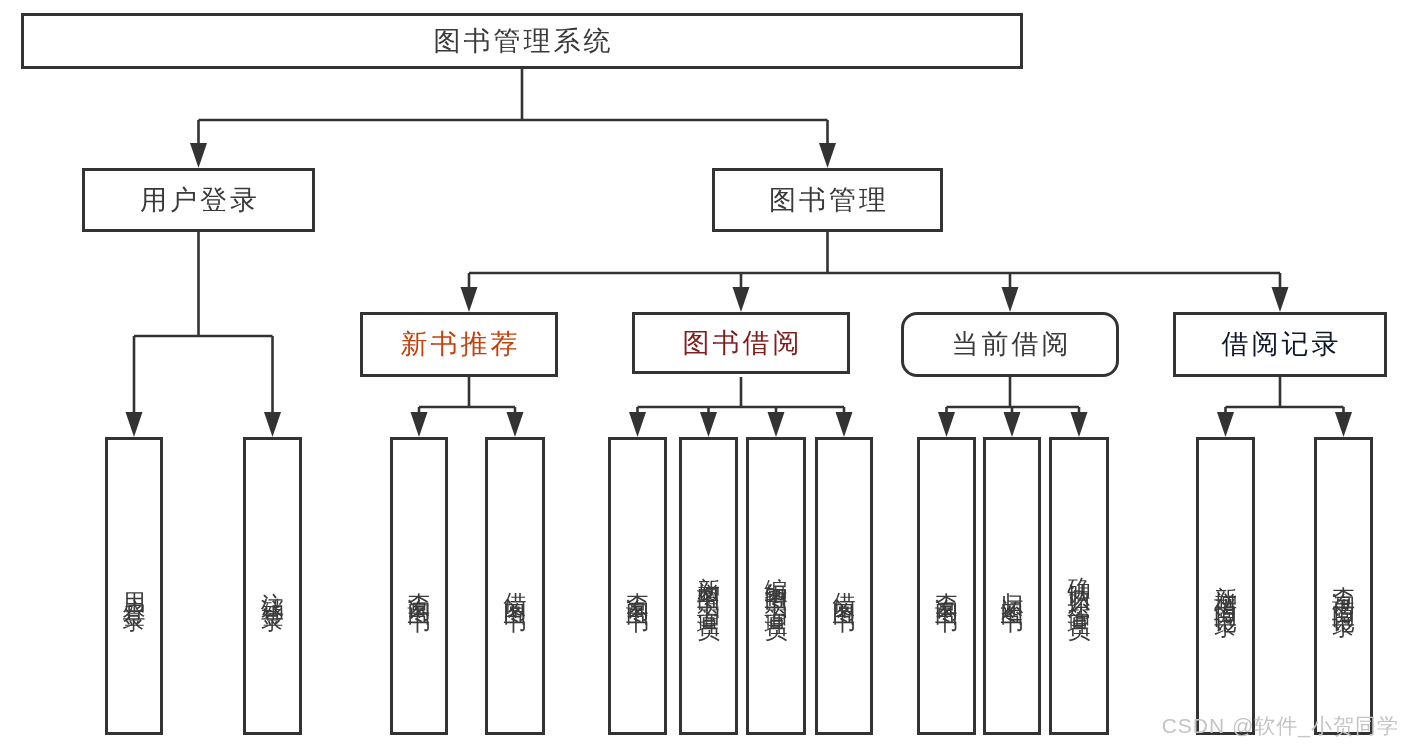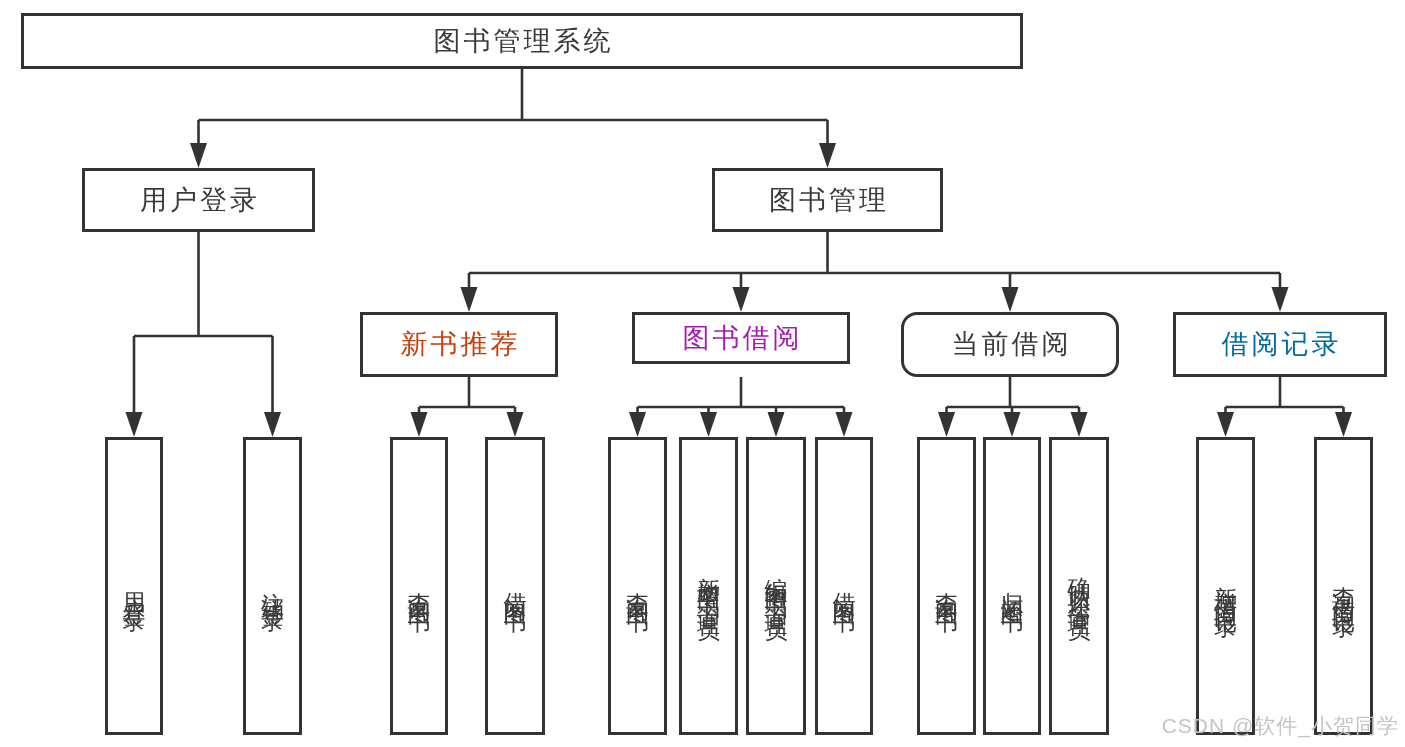--- a/index.html
+++ b/index.html
@@ -90,27 +90,27 @@
     </div>
     <div class="node horiz" style="left: 82px; top: 168px; width: 233px; height: 64px; border-color: rgb(51, 51, 51); color: rgb(58, 58, 58);">
       <span>用户登录</span>
     </div>
     <div class="node horiz" style="left: 712px; top: 168px; width: 231px; height: 64px; border-color: rgb(51, 51, 51); color: rgb(58, 58, 58);">
       <span>图书管理</span>
     </div>
     <div class="node horiz" style="left: 360px; top: 312px; width: 198px; height: 65px; border-color: rgb(51, 51, 51); color: #c2410c;">
       <span>新书推荐</span>
     </div>
-    <div class="node horiz" style="left: 632px; top: 312px; width: 218px; height: 52px; border-color: rgb(51, 51, 51); color: #a21caf;">
+    <div class="node horiz" style="left: 632px; top: 312px; width: 218px; height: 62px; border-color: rgb(51, 51, 51); color: #7f1d1d;">
       <span>图书借阅</span>
     </div>
     <div class="node horiz" style="left: 901px; top: 312px; width: 218px; height: 65px; border-color: rgb(51, 51, 51); color: rgb(58, 58, 58); border-radius: 16px;">
       <span>当前借阅</span>
     </div>
-    <div class="node horiz" style="left: 1173px; top: 312px; width: 214px; height: 65px; border-color: rgb(51, 51, 51); color: #0369a1;">
+    <div class="node horiz" style="left: 1173px; top: 312px; width: 214px; height: 65px; border-color: rgb(51, 51, 51); color: #0f172a;">
       <span>借阅记录</span>
     </div>
     <div class="node vert" style="left: 105px; top: 437px; width: 58px; height: 298px; border-color: rgb(51, 51, 51); color: rgb(58, 58, 58);">
       <span>用户登录</span>
     </div>
     <div class="node vert" style="left: 243px; top: 437px; width: 59px; height: 298px; border-color: rgb(51, 51, 51); color: rgb(58, 58, 58);">
       <span>注销登录</span>
     </div>
     <div class="node vert" style="left: 390px; top: 437px; width: 58px; height: 298px; border-color: rgb(51, 51, 51); color: rgb(58, 58, 58);">
       <span>查询图书</span>

